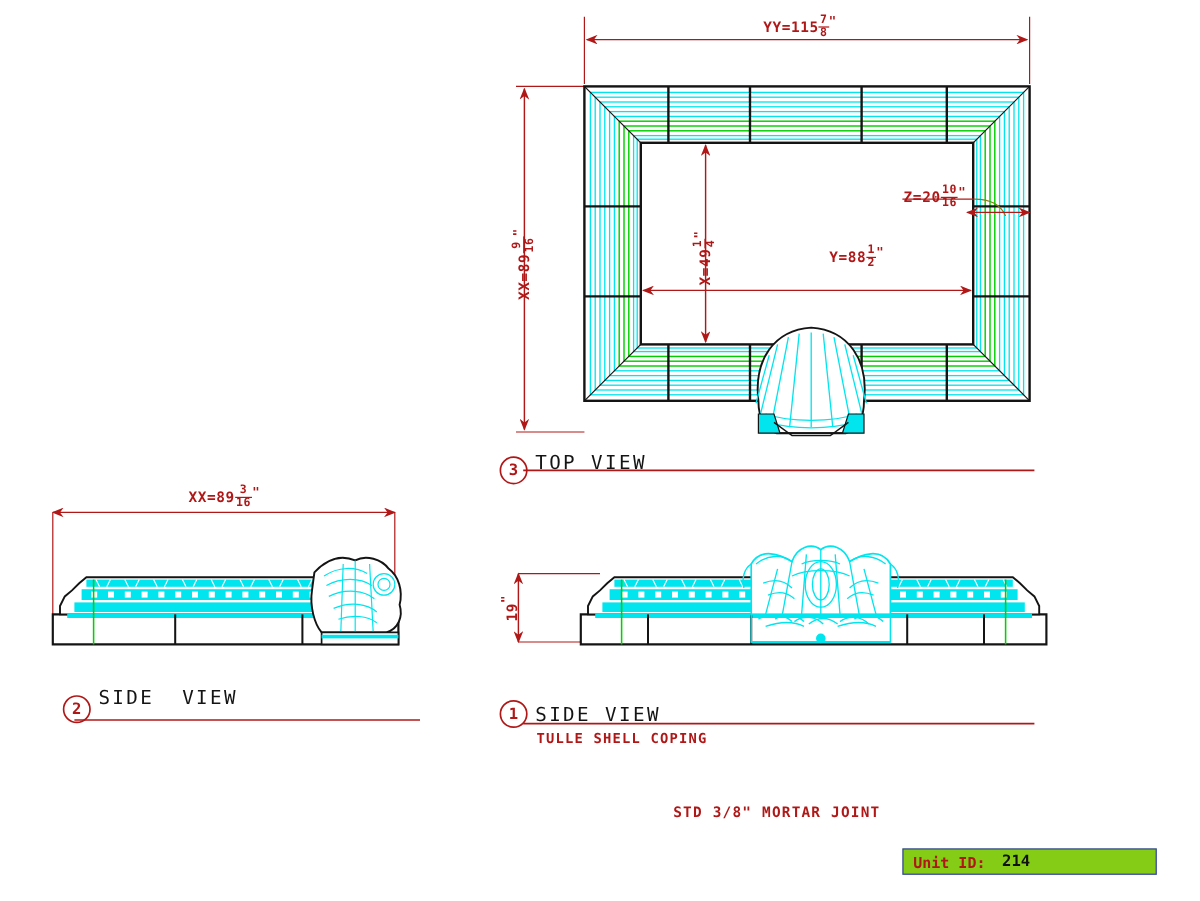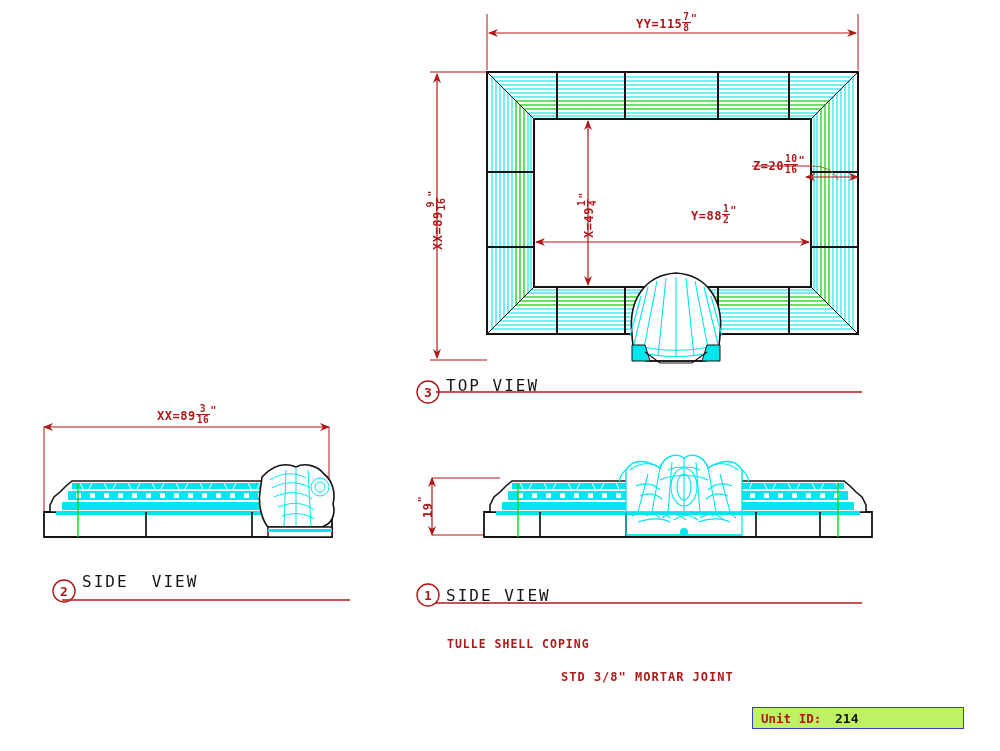--- a/index.html
+++ b/index.html
@@ -83,21 +83,21 @@
     vertical-align: 0.55em;
   }
   
   #unit-id-box {
     position: absolute;
     left: 752px;
     top: 707px;
     width: 212px;
     height: 22px;
     border: 1.5px solid #3c3cc8;
-    background: #bef264;
+    background: #84cc16;
     box-sizing: border-box;
   }
   #unit-id-box .lab {
     position: absolute;
     left: 8px;
     top: 3px;
     color: #b01818;
     font-size: 12.5px;
     font-weight: 700;
     font-family: "DejaVu Sans Mono", monospace;
@@ -446,21 +446,21 @@
 
 <div class="txt dim rot90" style="left:417px; top:518px;"><span>19</span><span class="inchmark">"</span></div>
 
 <div class="txt viewlabel" style="left:446px; top:376px;">TOP VIEW</div>
 <div class="viewnum" style="left:424px; top:385px;">3</div>
 
 <div class="txt viewlabel" style="left:82px; top:572px;text-align:right;">SIDE  VIEW</div>
 <div class="viewnum" style="left:60px; top:584px;">2</div>
 
 <div class="txt viewlabel" style="left:446px; top:586px;">SIDE VIEW</div>
-<div class="txt sublabel" style="left:447px; top:608px;margin-top:29px;">TULLE SHELL COPING</div>
+<div class="txt sublabel" style="left:447px; top:608px;">TULLE SHELL COPING</div>
 <div class="viewnum" style="left:424px; top:588px;">1</div>
 
 <div class="txt note" style="left:561px; top:670px;">STD 3/8" MORTAR JOINT</div>
 
 <div id="unit-id-box">
   <span class="lab">Unit ID:</span>
   <span class="val">214</span>
 </div>
 
 </body></html>

